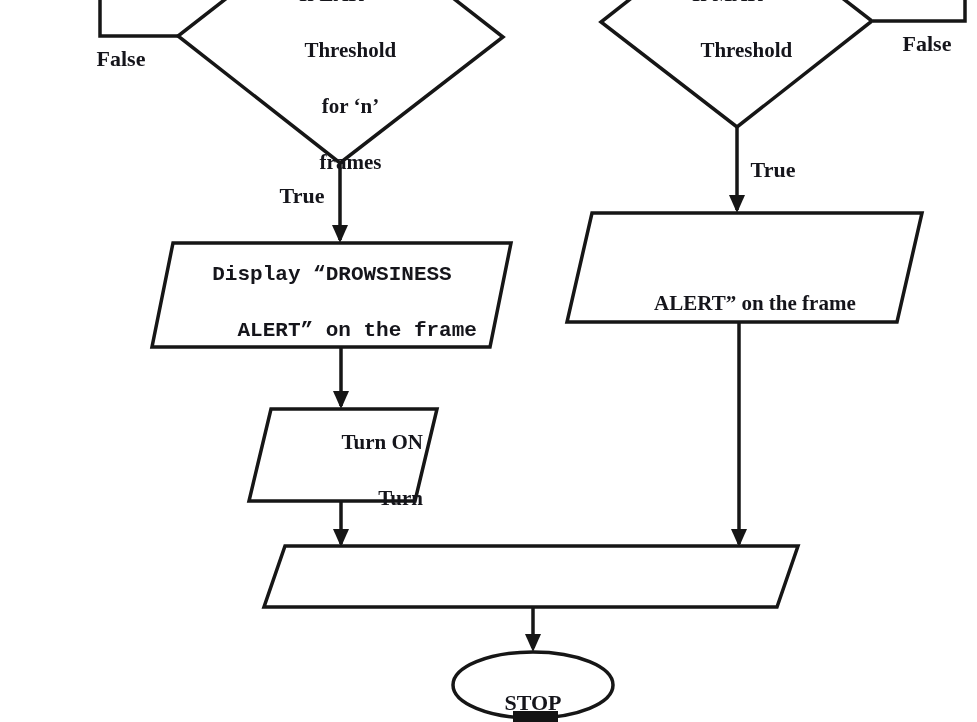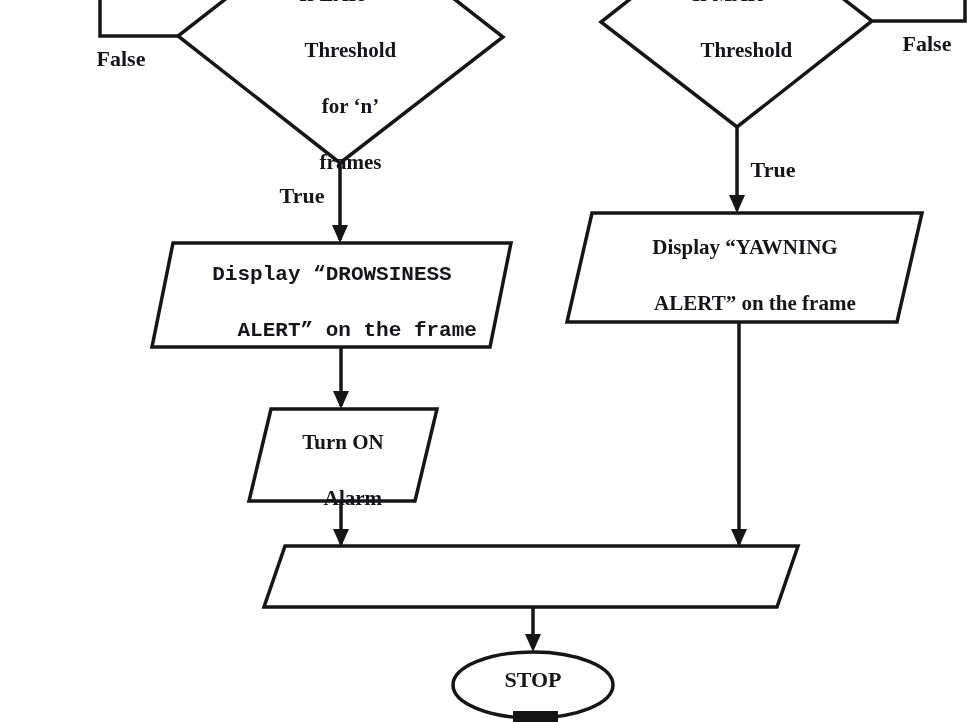--- a/index.html
+++ b/index.html
@@ -69,26 +69,26 @@
 
   <div class="t lbl" style="left:61px;top:45px;width:120px;">False</div>
   <div class="t lbl" style="left:867px;top:30px;width:120px;">False</div>
   <div class="t lbl" style="left:242px;top:182px;width:120px;">True</div>
   <div class="t lbl" style="left:713px;top:156px;width:120px;">True</div>
 
   <div class="t" style="left:171px;top:261px;width:322px;font-family:Liberation Mono, monospace;"><span>Display “DROWSINESS</span><br>
     <span>ALERT” on the frame</span>
   </div>
 
-  <div class="t" style="left:584px;top:233px;width:322px;"><span>Display “YAWNING</span><br>
+  <div class="t" style="left:584px;top:233px;width:322px;"><br>
     <span>ALERT” on the frame</span>
   </div>
 
-  <div class="t" style="left:263px;top:428px;width:160px;"><span>Turn ON</span><br>
-    <span>Alarm</span>
+  <div class="t" style="left:263px;top:428px;width:160px;text-align:right;"><span>Turn ON</span><br>
+    <span>Turn</span>
   </div>
 
 
-  <div class="t lbl" style="left:473px;top:666px;width:120px;">STOP</div>
+  <div class="t lbl" style="left:473px;top:689px;width:120px;">STOP</div>
 
   <div class="crop-bar" style="left:513px;top:711px;width:45px;height:11px;"></div>
 
 </div>
 
 </body></html>

